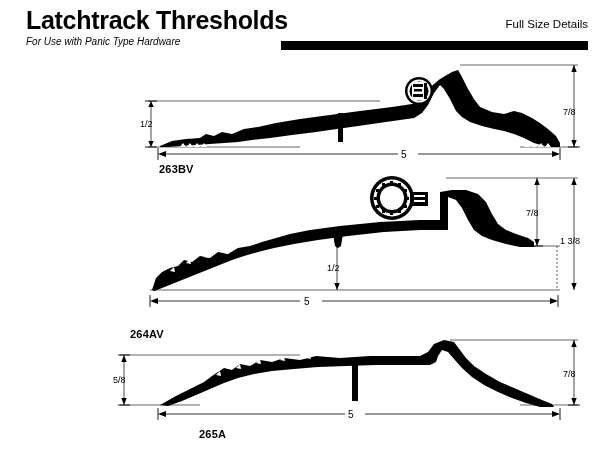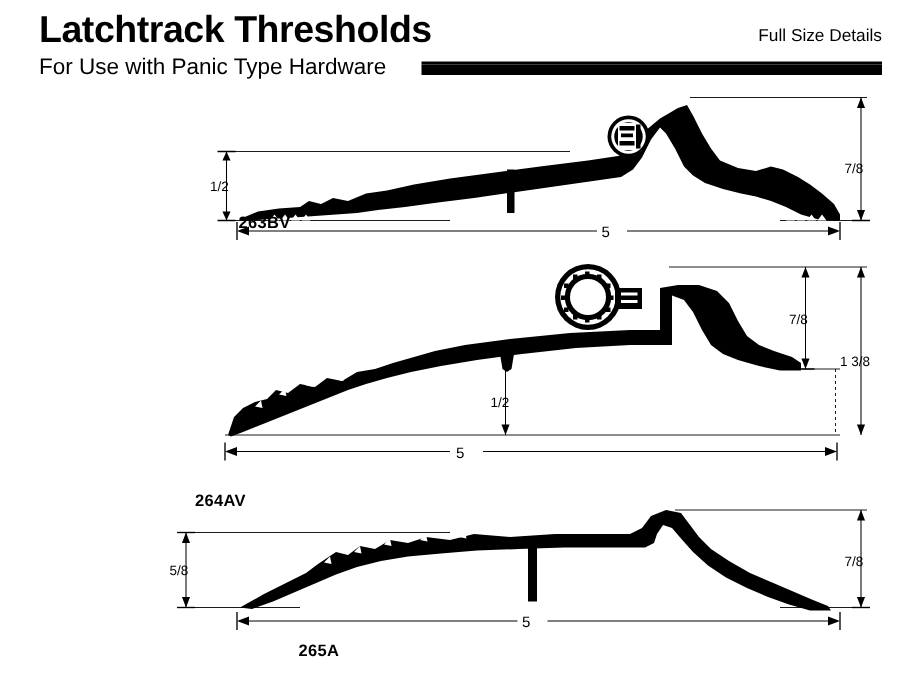--- a/index.html
+++ b/index.html
@@ -37,21 +37,22 @@
     font-size: 25px;
     font-weight: bold;
     letter-spacing: -0.3px;
     font-family: "Liberation Sans", sans-serif;
     white-space: nowrap;
   }
   .subtitle {
     position: absolute;
     left: 26px;
     top: 36px;
-    font-size: 15px;
+    font-size: 10px;
+    font-style: italic;
     font-family: "Liberation Sans", sans-serif;
     white-space: nowrap;
   }
   .full-size-details {
     position: absolute;
     right: 12px;
     top: 18px;
     font-size: 11.5px;
     font-family: "Liberation Sans", sans-serif;
     white-space: nowrap;
@@ -185,21 +186,21 @@
         <circle cx="419" cy="36" r="14" fill="#000"></circle>
         <circle cx="419" cy="36" r="11.5" fill="#fff"></circle>
         <circle cx="419" cy="36" r="9.5" fill="#000"></circle>
         <rect x="412" y="27" width="14" height="18" fill="#fff"></rect>
         <path d="M413,29 l10,0 l0,3 l-10,0 Z" fill="#000"></path>
         <path d="M414,34 l8,0 l0,2.5 l-8,0 Z" fill="#000"></path>
         <path d="M413,39 l10,0 l0,3 l-10,0 Z" fill="#000"></path>
         <rect x="424" y="28" width="3" height="16" fill="#000"></rect>
       </g>
     </svg>
-    <div class="part-label" style="left:159px; top:88px;">263BV</div>
+    <div class="part-label" style="left:159px; top:108px;">263BV</div>
   </div>
 
   <div class="drawing" style="top:168px;height:150px;">
     <svg width="600" height="150" viewBox="0 0 600 150">
 
       <g stroke="#000" stroke-width="0.6" fill="none">
         <line x1="446" y1="10" x2="578" y2="10"></line>
         <line x1="520" y1="78" x2="560" y2="78"></line>
         <line x1="150" y1="122" x2="560" y2="122"></line>
         <line x1="557" y1="78" x2="557" y2="122" stroke-dasharray="2,2"></line>

